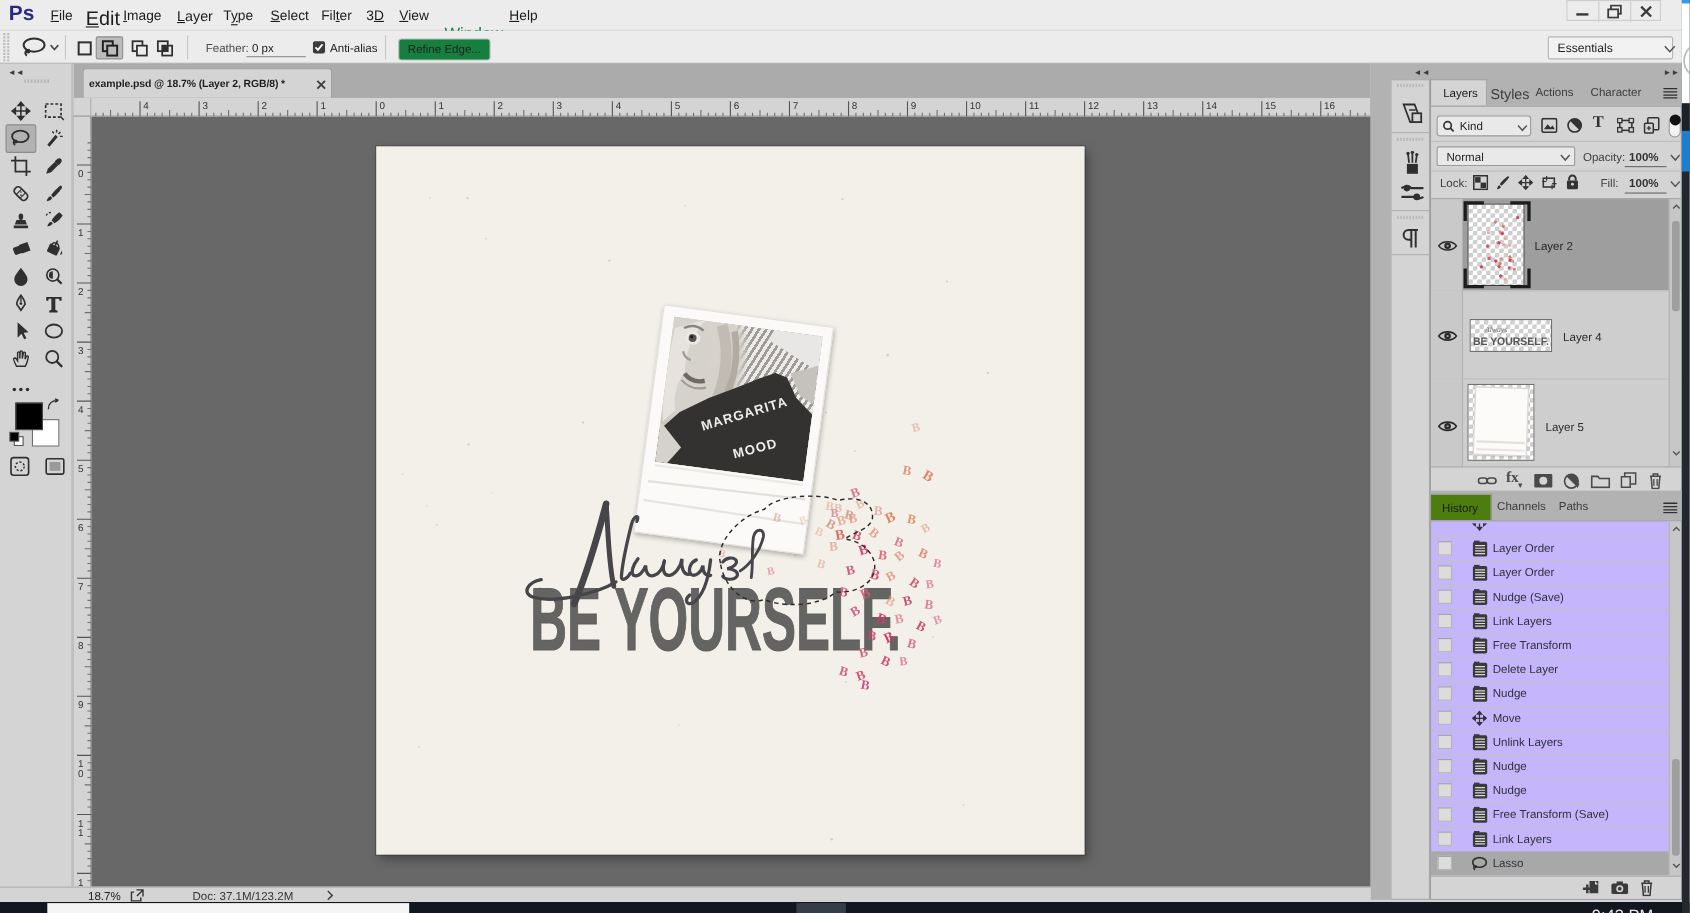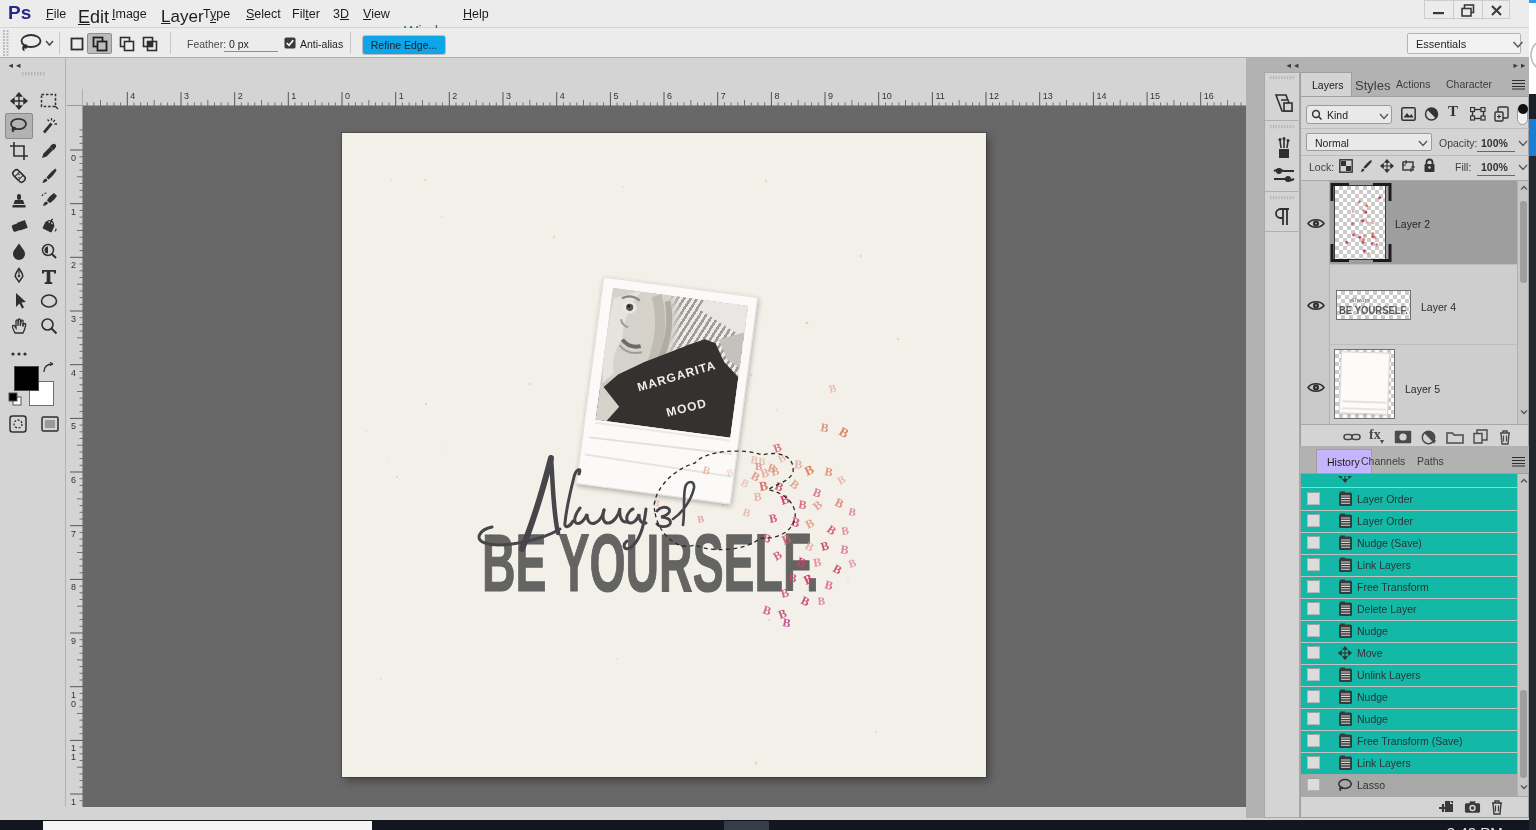--- a/index.html
+++ b/index.html
@@ -6,21 +6,21 @@
 .abs{position:absolute}
 svg{display:block}
 </style></head><body>
 <div class="abs" style="left:0;top:0;width:1536px;height:830px">
 
 <div class="abs" style="left:0;top:0;width:1536px;height:28px;background:#ececec;border-bottom:1px solid #d6d6d6">
 <span class="abs" style="left:8px;top:2px;font-size:19px;font-weight:700;color:#2a2a85;letter-spacing:0px">Ps</span>
 <span class="abs" style="left:46px;top:7px;font-size:12.5px;color:#1c1c1c"><span style="text-decoration:underline">F</span>ile</span>
 <span class="abs" style="left:78px;top:7px;font-size:18px;color:#1c1c1c"><span style="text-decoration:underline">E</span>dit</span>
 <span class="abs" style="left:112px;top:7px;font-size:12.5px;color:#1c1c1c"><span style="text-decoration:underline">I</span>mage</span>
-<span class="abs" style="left:161px;top:7px;font-size:17px;color:#1c1c1c"><span style="text-decoration:underline">L</span>ayer</span>
+<span class="abs" style="left:161px;top:7px;font-size:13px;color:#1c1c1c"><span style="text-decoration:underline">L</span>ayer</span>
 <span class="abs" style="left:203px;top:7px;font-size:12.5px;color:#1c1c1c">T<span style="text-decoration:underline">y</span>pe</span>
 <span class="abs" style="left:246px;top:7px;font-size:12.5px;color:#1c1c1c"><span style="text-decoration:underline">S</span>elect</span>
 <span class="abs" style="left:292px;top:7px;font-size:12.5px;color:#1c1c1c">Fil<span style="text-decoration:underline">t</span>er</span>
 <span class="abs" style="left:333px;top:7px;font-size:12.5px;color:#1c1c1c">3<span style="text-decoration:underline">D</span></span>
 <span class="abs" style="left:363px;top:7px;font-size:12.5px;color:#1c1c1c"><span style="text-decoration:underline">V</span>iew</span>
 <span class="abs" style="left:404px;top:22px;font-size:15px;color:#15803d"><span style="text-decoration:underline">W</span>indow</span>
 <span class="abs" style="left:463px;top:7px;font-size:12.5px;color:#1c1c1c"><span style="text-decoration:underline">H</span>elp</span>
 <div class="abs" style="left:210px;top:22px;width:6px;height:1px;background:#1c1c1c"></div>
 <div class="abs" style="left:1424px;top:0;width:86px;height:19px;border:1px solid #cdcdcd;background:#ececec">
 <div class="abs" style="left:28px;top:0;width:1px;height:19px;background:#cdcdcd"></div>
@@ -85,21 +85,21 @@
 <div class="abs" style="left:170px;top:4px;width:1px;height:22px;background:#c6c6c6"></div>
 <span class="abs" style="left:187px;top:10px;font-size:10.5px;color:#4a4a4a">Feather:</span>
 <span class="abs" style="left:229px;top:10px;font-size:10.5px;color:#222">0 px</span>
 <div class="abs" style="left:224px;top:23px;width:54px;height:1px;background:#8d8d8d"></div>
 <svg class="abs" style="left:284px;top:9px" width="12" height="12" viewBox="0 0 13 13">
 <rect x="0.5" y="0.5" width="12" height="12" rx="2" fill="#3b3b3b"></rect>
 <path d="M3 6.5 L5.5 9 L10 3.5" fill="none" stroke="#fff" stroke-width="1.8"></path>
       </svg>
 <span class="abs" style="left:300px;top:10px;font-size:10.5px;color:#222">Anti-alias</span>
 <div class="abs" style="left:350px;top:4px;width:1px;height:22px;background:#c6c6c6"></div>
-<div class="abs" style="left:362px;top:7px;width:84px;height:20px;background:#0ea5e9;border:1px solid #bdbdbd;border-radius:3px;font-size:10.5px;color:#222;text-align:center;line-height:18px">Refine Edge...</div>
+<div class="abs" style="left:362px;top:7px;width:84px;height:20px;background:#15803d;border:1px solid #bdbdbd;border-radius:3px;font-size:10.5px;color:#222;text-align:center;line-height:18px">Refine Edge...</div>
 <div class="abs" style="left:1407px;top:5px;width:114px;height:21px;background:#f2f2f2;border:1px solid #b4b4b4;border-radius:2px;font-size:11px;color:#222">
 <span class="abs" style="left:8px;top:4px">Essentials</span>
 <svg class="abs" style="left:104px;top:7px" width="12" height="8" viewBox="0 0 12 8">
           <path d="M1.5 1 l4.5 5 l4.5 -5" fill="none" stroke="#555" stroke-width="1.4"></path>
         </svg>
       </div>
 </div>
 <div class="abs" style="left:0;top:58px;width:66px;height:748px;background:#d4d4d4;border-right:1px solid #b2b2b2">
 <span class="abs" style="left:7px;top:3px;font-size:7.5px;color:#3a3a3a;letter-spacing:0px">◄◄</span>
 <svg class="abs" style="left:22px;top:14px" width="24" height="4" viewBox="0 0 24 4">
@@ -219,20 +219,28 @@
 <rect x="1" y="1" width="8" height="8" fill="#000" stroke="#555" stroke-width="1"></rect>
       </svg>
 <svg class="abs" style="left:8px;top:356px" width="20" height="20" viewBox="0 0 20 20">
         <rect x="2" y="2" width="16" height="16" rx="2.5" fill="none" stroke="#2f2f2f" stroke-width="1.5"></rect>
         <circle cx="10" cy="10" r="4" fill="none" stroke="#2f2f2f" stroke-width="1.3" stroke-dasharray="2 1.6"></circle>
       </svg>
 <svg class="abs" style="left:40px;top:356px" width="20" height="20" viewBox="0 0 20 20">
         <rect x="2" y="3" width="16" height="14" rx="1.5" fill="none" stroke="#2f2f2f" stroke-width="1.5"></rect>
         <rect x="5" y="6" width="10" height="8" fill="#2f2f2f" opacity="0.35"></rect>
       </svg>
+</div>
+<div class="abs" style="left:67px;top:58px;width:1179px;height:31px;background:#ababab">
+<div class="abs" style="left:8px;top:4px;width:227px;height:27px;background:#d4d4d4;border:1px solid #9c9c9c;border-bottom:none;border-radius:3px 3px 0 0">
+<span class="abs" style="left:5px;top:8px;font-size:9.5px;font-weight:700;color:#1e1e1e;letter-spacing:-0.1px">example.psd @ 18.7% (Layer 2, RGB/8) *</span>
+<svg class="abs" style="left:211px;top:9px" width="10" height="10" viewBox="0 0 10 10">
+          <path d="M1.5 1.5 L8.5 8.5 M8.5 1.5 L1.5 8.5" stroke="#3c3c3c" stroke-width="1.7"></path>
+        </svg>
+</div>
 </div>
 <div class="abs" style="left:67px;top:89px;width:1179px;height:718px;background:#686868">
 <div class="abs" style="left:0;top:0;width:1179px;height:17px;background:#d4d4d4;border-bottom:1px solid #9a9a9a"></div>
 <div class="abs" style="left:0;top:17px;width:16px;height:701px;background:#d4d4d4;border-right:1px solid #9a9a9a"></div>
 <div class="abs" style="left:0;top:0;width:16px;height:17px;background:#d4d4d4;border-right:1px solid #b0b0b0;border-bottom:1px solid #9a9a9a"></div>
 <svg class="abs" style="left:0;top:0" width="1179" height="17" viewBox="0 0 1179 17">
         <line x1="20.1" y1="13.5" x2="20.1" y2="17" stroke="#6f6f6f" stroke-width="1"></line>
         <line x1="26.8" y1="13.5" x2="26.8" y2="17" stroke="#6f6f6f" stroke-width="1"></line>
         <line x1="33.5" y1="11.0" x2="33.5" y2="17" stroke="#6f6f6f" stroke-width="1"></line>
         <line x1="40.2" y1="13.5" x2="40.2" y2="17" stroke="#6f6f6f" stroke-width="1"></line>
@@ -935,29 +943,29 @@
             </svg>
 <svg class="abs" style="left:197px;top:4px" width="14" height="16" viewBox="0 0 14 16">
 <path d="M2 4 h10 M5 4 V2 h4 v2 M3 4 l1 11 h6 l1 -11" fill="none" stroke="#4a4a4a" stroke-width="1.4"></path>
 <path d="M5.5 6.5 v6 M8.5 6.5 v6" stroke="#4a4a4a" stroke-width="1.2"></path>
             </svg>
 </div>
 </div>
 </div>
 <div class="abs" style="left:54px;top:391px;width:229px;height:369px">
 <div class="abs" style="left:0;top:0;width:229px;height:24px;background:#b2b2b2"></div>
-<div class="abs" style="left:16px;top:0;width:56px;height:24px;background:#c4b5fd;border:1px solid #9e9e9e;border-bottom:none;font-size:10.5px;color:#1a1a1a">
+<div class="abs" style="left:0;top:0;width:56px;height:24px;background:#4d7c0f;border:1px solid #9e9e9e;border-bottom:none;font-size:10.5px;color:#1a1a1a">
           <span class="abs" style="left:10px;top:6px">History</span>
         </div>
 <span class="abs" style="left:61px;top:6px;font-size:10.5px;color:#3c3c3c">Channels</span>
 <span class="abs" style="left:117px;top:6px;font-size:10.5px;color:#3c3c3c">Paths</span>
 <svg class="abs" style="left:212px;top:7px" width="13" height="11" viewBox="0 0 13 11">
 <path d="M0 1.5 h13 M0 4.5 h13 M0 7.5 h13 M0 10 h13" stroke="#2e2e2e" stroke-width="1.2"></path>
         </svg>
-<div class="abs" style="left:0;top:24px;width:229px;height:345px;background:#14b8a6;border:1px solid #a0a0a0">
+<div class="abs" style="left:0;top:24px;width:229px;height:345px;background:#c4b5fd;border:1px solid #a0a0a0">
 <svg class="abs" style="left:37px;top:2px" width="14" height="10" viewBox="0 0 14 10">
 <path d="M7 -4 L7 6 M7 6 l-2 -2.5 h4 z M0.8 0 l2.4 -2 v4 z M13.2 0 l-2.4 -2 v4 z" stroke="#333" stroke-width="1.1" fill="#333"></path>
           </svg>
 <div class="abs" style="left:0;top:13px;width:227px;height:1px;background:#c2c2c2"></div>
 <div class="abs" style="left:6px;top:18px;width:13px;height:13px;background:#dcdcdc;border:1px solid #b5b5b5;border-top-color:#a0a0a0"></div>
 <svg class="abs" style="left:37px;top:17px" width="15" height="16" viewBox="0 0 15 16">
 <rect x="1" y="1.5" width="13" height="13.5" rx="1.5" fill="#3a3a3a"></rect>
 <rect x="2" y="0.5" width="5" height="3" fill="#3a3a3a"></rect>
 <path d="M3 5 h9 M3 7.4 h9 M3 9.8 h9 M3 12.2 h9" stroke="#d9d9d9" stroke-width="1.1"></path>
           </svg>
@@ -1087,20 +1095,31 @@
 <circle cx="9" cy="8" r="3.4" fill="#d4d4d4"></circle>
               <circle cx="9" cy="8" r="1.8" fill="#3a3a3a"></circle>
             </svg>
 <svg class="abs" style="left:189px;top:2px" width="14" height="16" viewBox="0 0 14 16">
 <path d="M2 4 h10 M5 4 V2 h4 v2 M3 4 l1 11 h6 l1 -11" fill="none" stroke="#3a3a3a" stroke-width="1.4"></path>
 <path d="M5.5 6.5 v6 M8.5 6.5 v6" stroke="#3a3a3a" stroke-width="1.2"></path>
             </svg>
 </div>
 </div>
 </div>
+</div>
+<div class="abs" style="left:0;top:806px;width:1246px;height:14px;background:#d4d4d4;border-top:1px solid #b0b0b0">
+<span class="abs" style="left:80px;top:2px;font-size:10.5px;color:#222">18.7%</span>
+<svg class="abs" style="left:118px;top:1px" width="13" height="12" viewBox="0 0 13 12">
+<path d="M4 3 H1.5 V11 H10 V8" fill="none" stroke="#333" stroke-width="1.3"></path>
+<path d="M6 1 h6 v6 M12 1 L6.5 6.5" fill="none" stroke="#333" stroke-width="1.3"></path>
+      </svg>
+<span class="abs" style="left:175px;top:2px;font-size:10.5px;color:#333">Doc: 37.1M/123.2M</span>
+<svg class="abs" style="left:296px;top:2px" width="8" height="10" viewBox="0 0 8 10">
+        <path d="M2 1 l4 4 l-4 4" fill="none" stroke="#444" stroke-width="1.4"></path>
+      </svg>
 </div>
 <div class="abs" style="left:0;top:820px;width:1536px;height:10px;background:#11161f"></div>
 <div class="abs" style="left:43px;top:821px;width:329px;height:9px;background:#f5f5f5"></div>
 <div class="abs" style="left:724px;top:821px;width:45px;height:9px;background:#363c48"></div>
 <span class="abs" style="left:1447px;top:824px;font-size:15px;font-weight:400;color:#e8e8e8">9:43 PM</span>
 <div class="abs" style="left:1529px;top:0;width:7px;height:830px;background:#232830">
 <div class="abs" style="left:0;top:0;width:7px;height:2.5px;background:#2f9bf3"></div>
 <div class="abs" style="left:0;top:2.5px;width:7px;height:91px;background:#fff"></div>
 <svg class="abs" style="left:0;top:38px" width="7" height="36" viewBox="0 0 7 36">
         <circle cx="18" cy="17" r="16" fill="none" stroke="#b9bcc0" stroke-width="1.6"></circle>

